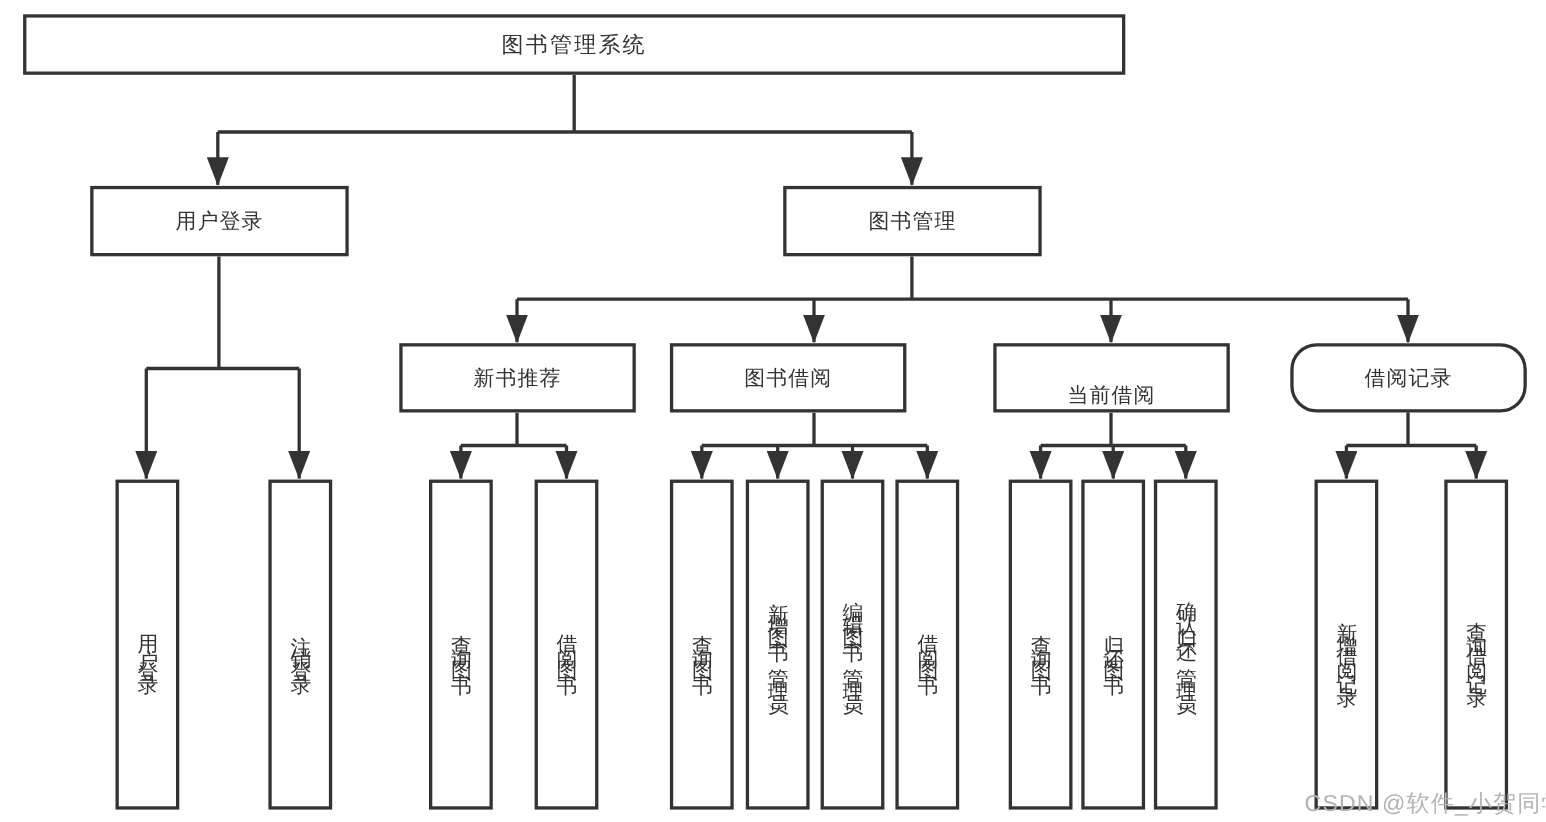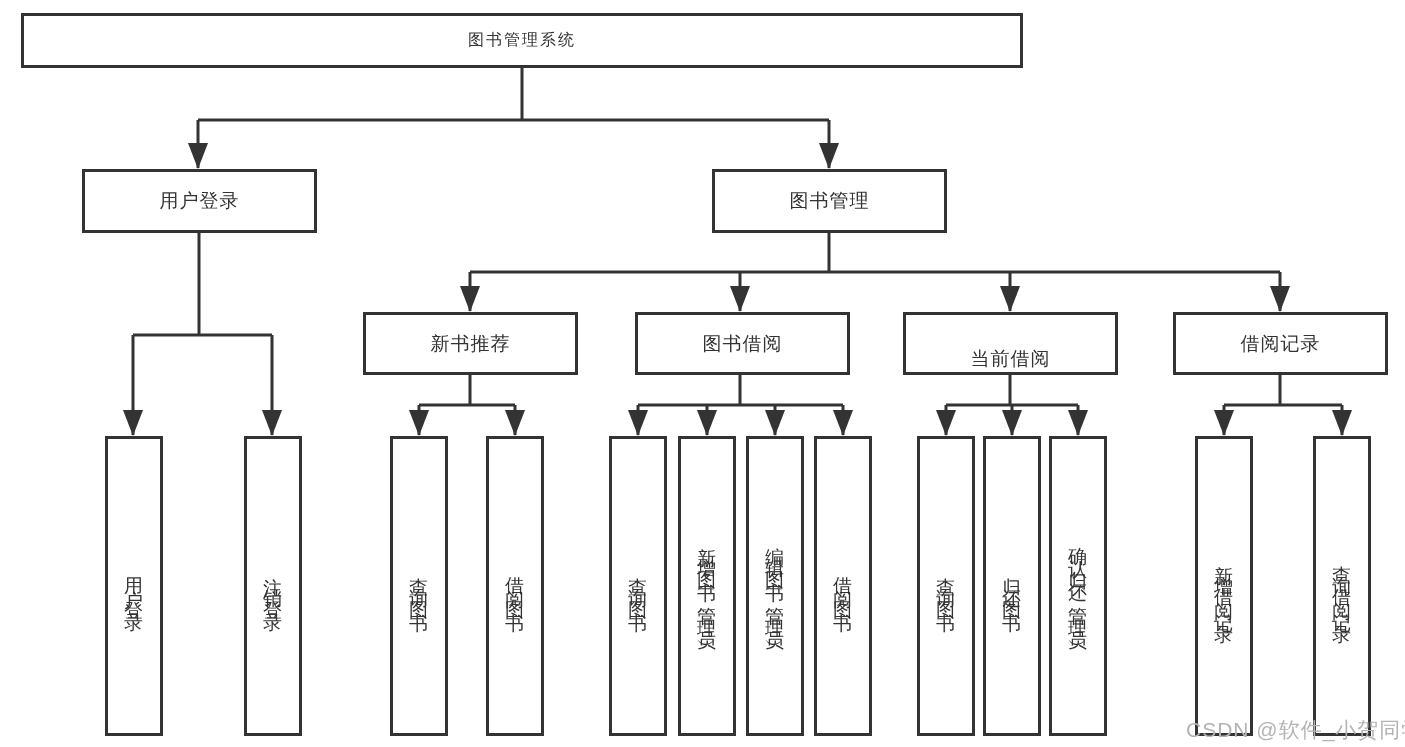--- a/index.html
+++ b/index.html
@@ -14,21 +14,21 @@
   .node{
     position:absolute;
     box-sizing:border-box;
     border:3px solid #333333;
     background:#ffffff;
     display:flex;align-items:center;justify-content:center;
     color:#333333;
     z-index:2;
   }
   .hbox{font-size:19px;letter-spacing:1px;}
-  .root{font-size:16px;letter-spacing:2px;}
+  .root{font-size:20px;letter-spacing:2px;}
   .vbox{width:58px;top:436px;height:300px;}
   .vtext{
     writing-mode:vertical-rl;
     text-orientation:upright;
     font-size:19px;
     letter-spacing:12px;
     line-height:1;
     color:#333333;
     white-space:nowrap;
   }
@@ -101,27 +101,27 @@
   <div class="node hbox" style="left:82px;top:169px;width:235px;height:64px;">
     <span>用户登录</span>
   </div>
   <div class="node hbox" style="left:363px;top:312px;width:215px;height:63px;">
     <span>新书推荐</span>
   </div>
 
   <div class="node hbox" style="left:712px;top:169px;width:235px;height:64px;">
     <span>图书管理</span>
   </div>
-  <div class="node hbox" style="left:635px;top:312px;width:215px;height:63px;">
+  <div class="node hbox" style="left:609px;top:312px;width:215px;height:63px;">
     <span>图书借阅</span>
   </div>
   <div class="node hbox" style="left:903px;top:312px;width:215px;height:63px;align-items:flex-end;">
     <span>当前借阅</span>
   </div>
-  <div class="node hbox" style="left:1173px;top:312px;width:215px;height:63px;">
+  <div class="node hbox" style="left:1173px;top:312px;width:215px;height:63px;border-radius:24px;">
     <span>借阅记录</span>
   </div>
 
   <div class="node vbox" style="left:105px;">
     <span class="vtext">用户登录</span>
   </div>
   <div class="node vbox" style="left:244px;">
     <span class="vtext">注销登录</span>
   </div>
 

